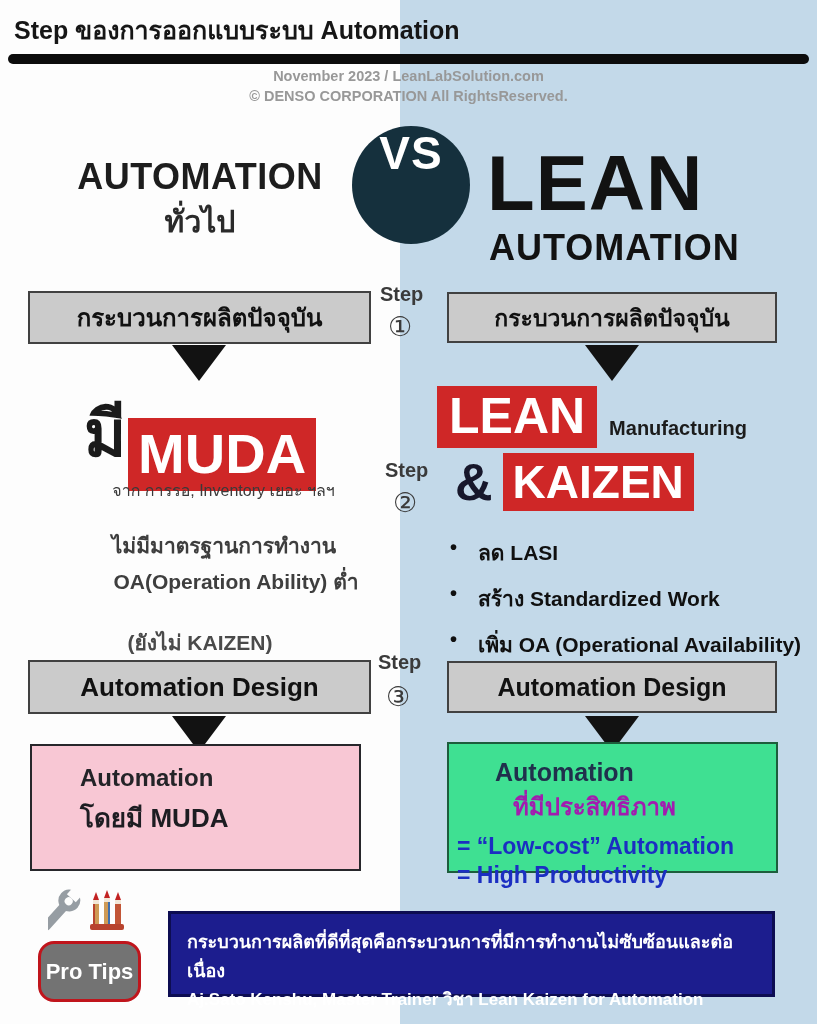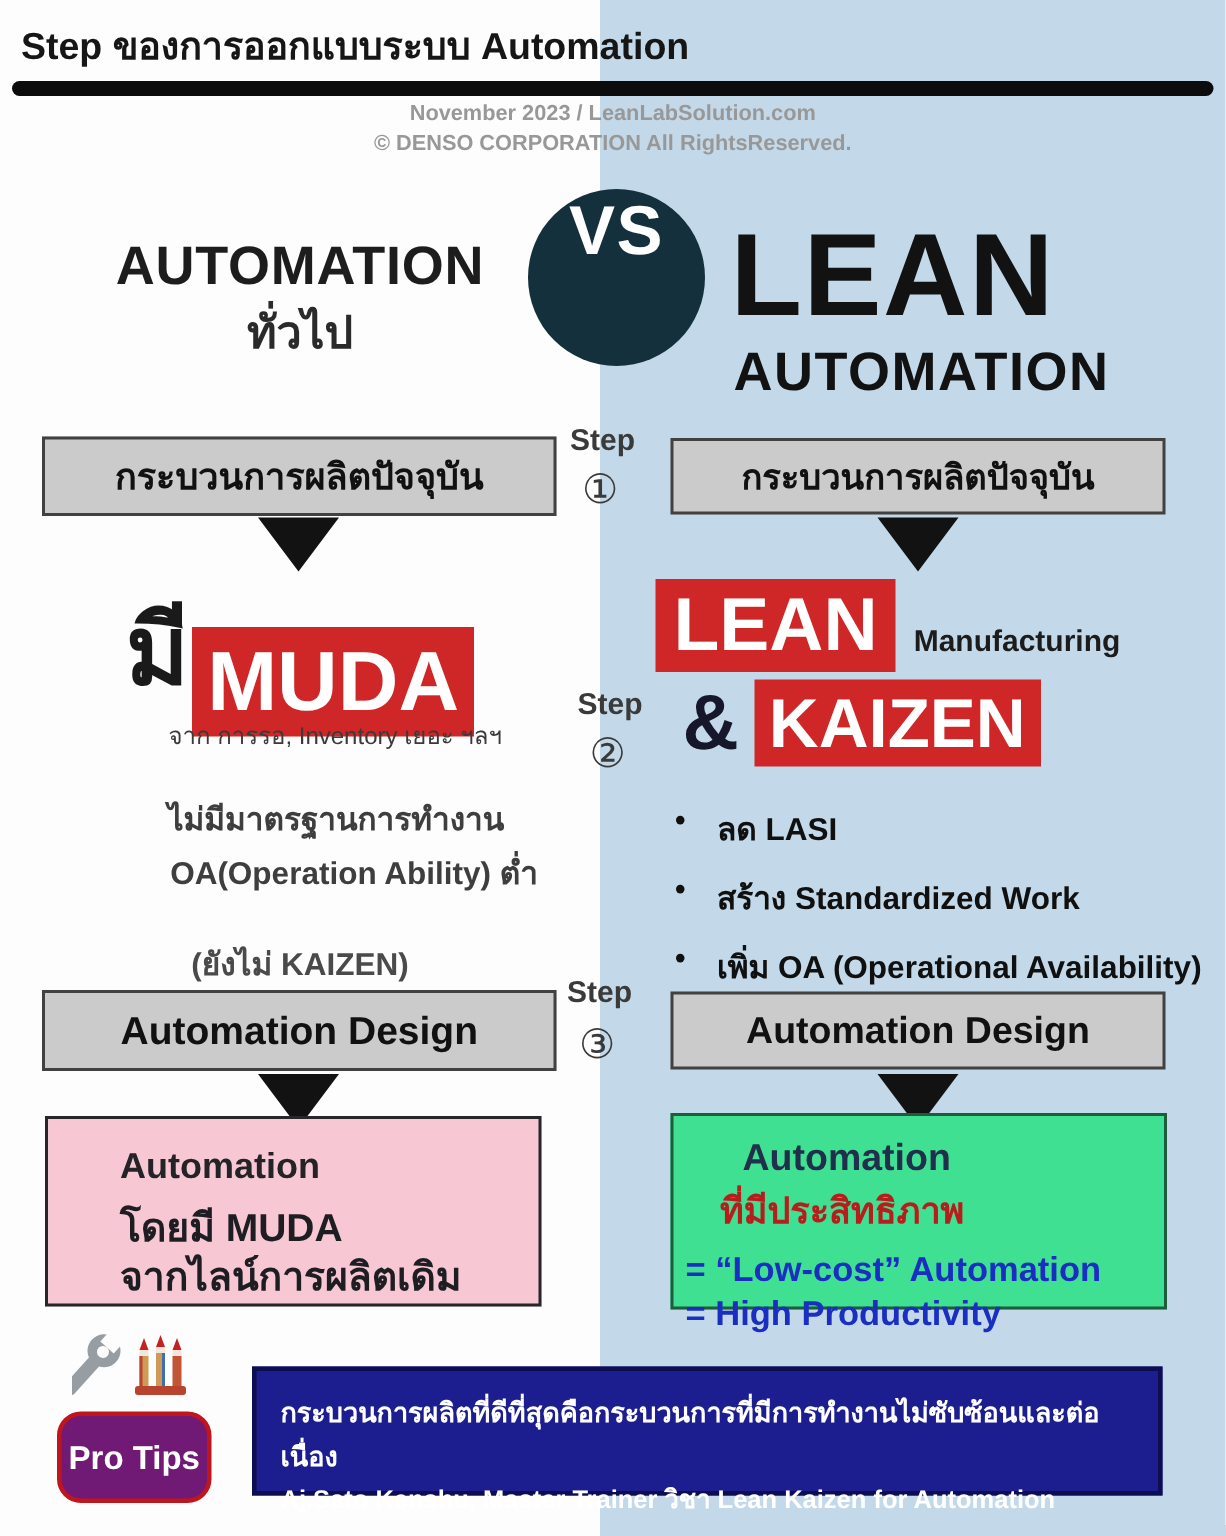--- a/index.html
+++ b/index.html
@@ -86,27 +86,27 @@
 
   
   .pink-box { left:30px; top:744px; width:331px; height:127px; background:#f8c7d4;
               border:2px solid #27272b; box-sizing:border-box; padding:18px 0 0 48px; }
   .pink-l1 { font-size:24px; font-weight:700; color:#242428; margin-bottom:10px; }
   .pink-l23 { font-size:26px; font-weight:800; color:#1d1d22; line-height:1.25; }
 
   .green-box { left:447px; top:742px; width:331px; height:131px; background:#3fe092;
                border:2px solid #1d5d3c; box-sizing:border-box; padding-top:14px; }
   .green-l1 { padding-left:46px; font-size:25px; font-weight:800; color:#20304c; }
-  .green-l2 { padding-left:31px; font-size:24px; font-weight:800; color:#b91c1c; }
+  .green-l2 { padding-left:64px; font-size:24px; font-weight:800; color:#a21caf; }
   .green-l3 { padding-left:8px; font-size:23px; font-weight:800; color:#1b2ec2; margin-top:7px; }
   .green-l4 { padding-left:8px; font-size:23px; font-weight:800; color:#1b2ec2; margin-top:2px; }
 
   
   .tools-icon { left:48px; top:888px; }
-  .protips-badge { left:38px; top:941px; width:103px; height:61px; background:#701a75;
+  .protips-badge { left:38px; top:941px; width:103px; height:61px; background:#737373;
                    border:3px solid #c0151c; border-radius:16px; display:flex;
                    align-items:center; justify-content:center; box-sizing:border-box; }
   .protips-text { color:#ffffff; font-size:22px; font-weight:800; }
   .navy-box { left:168px; top:911px; width:607px; height:86px; background:#1c1d8e;
               border:3px solid #0d0d52; box-sizing:border-box; padding:13px 12px 0 16px; }
   .navy-l1 { color:#ffffff; font-size:18px; font-weight:700; }
   .navy-l2 { color:#ffffff; font-size:17px; font-weight:700; }
 </style>
 </head>
 <body>
@@ -177,21 +177,20 @@
   <div class="abs step-label s3-lab">Step</div>
   <div class="abs step-num s3-num">③</div>
   <div class="abs gbox s3-left">Automation Design</div>
   <div class="abs gbox s3-right">Automation Design</div>
   <div class="abs down-arrow a3l"></div>
   <div class="abs down-arrow a3r"></div>
 
   <div class="abs pink-box">
     <div class="pink-l1">Automation</div>
     <div class="pink-l23">โดยมี MUDA</div>
-    <div class="pink-l23">จากไลน์การผลิตเดิม</div>
   </div>
   <div class="abs green-box">
     <div class="green-l1">Automation</div>
     <div class="green-l2">ที่มีประสิทธิภาพ</div>
     <div class="green-l3">= “Low-cost” Automation</div>
     <div class="green-l4">= High Productivity</div>
   </div>
 
   <div class="abs tools-icon">
     <svg width="84" height="58" viewBox="0 0 84 58">

